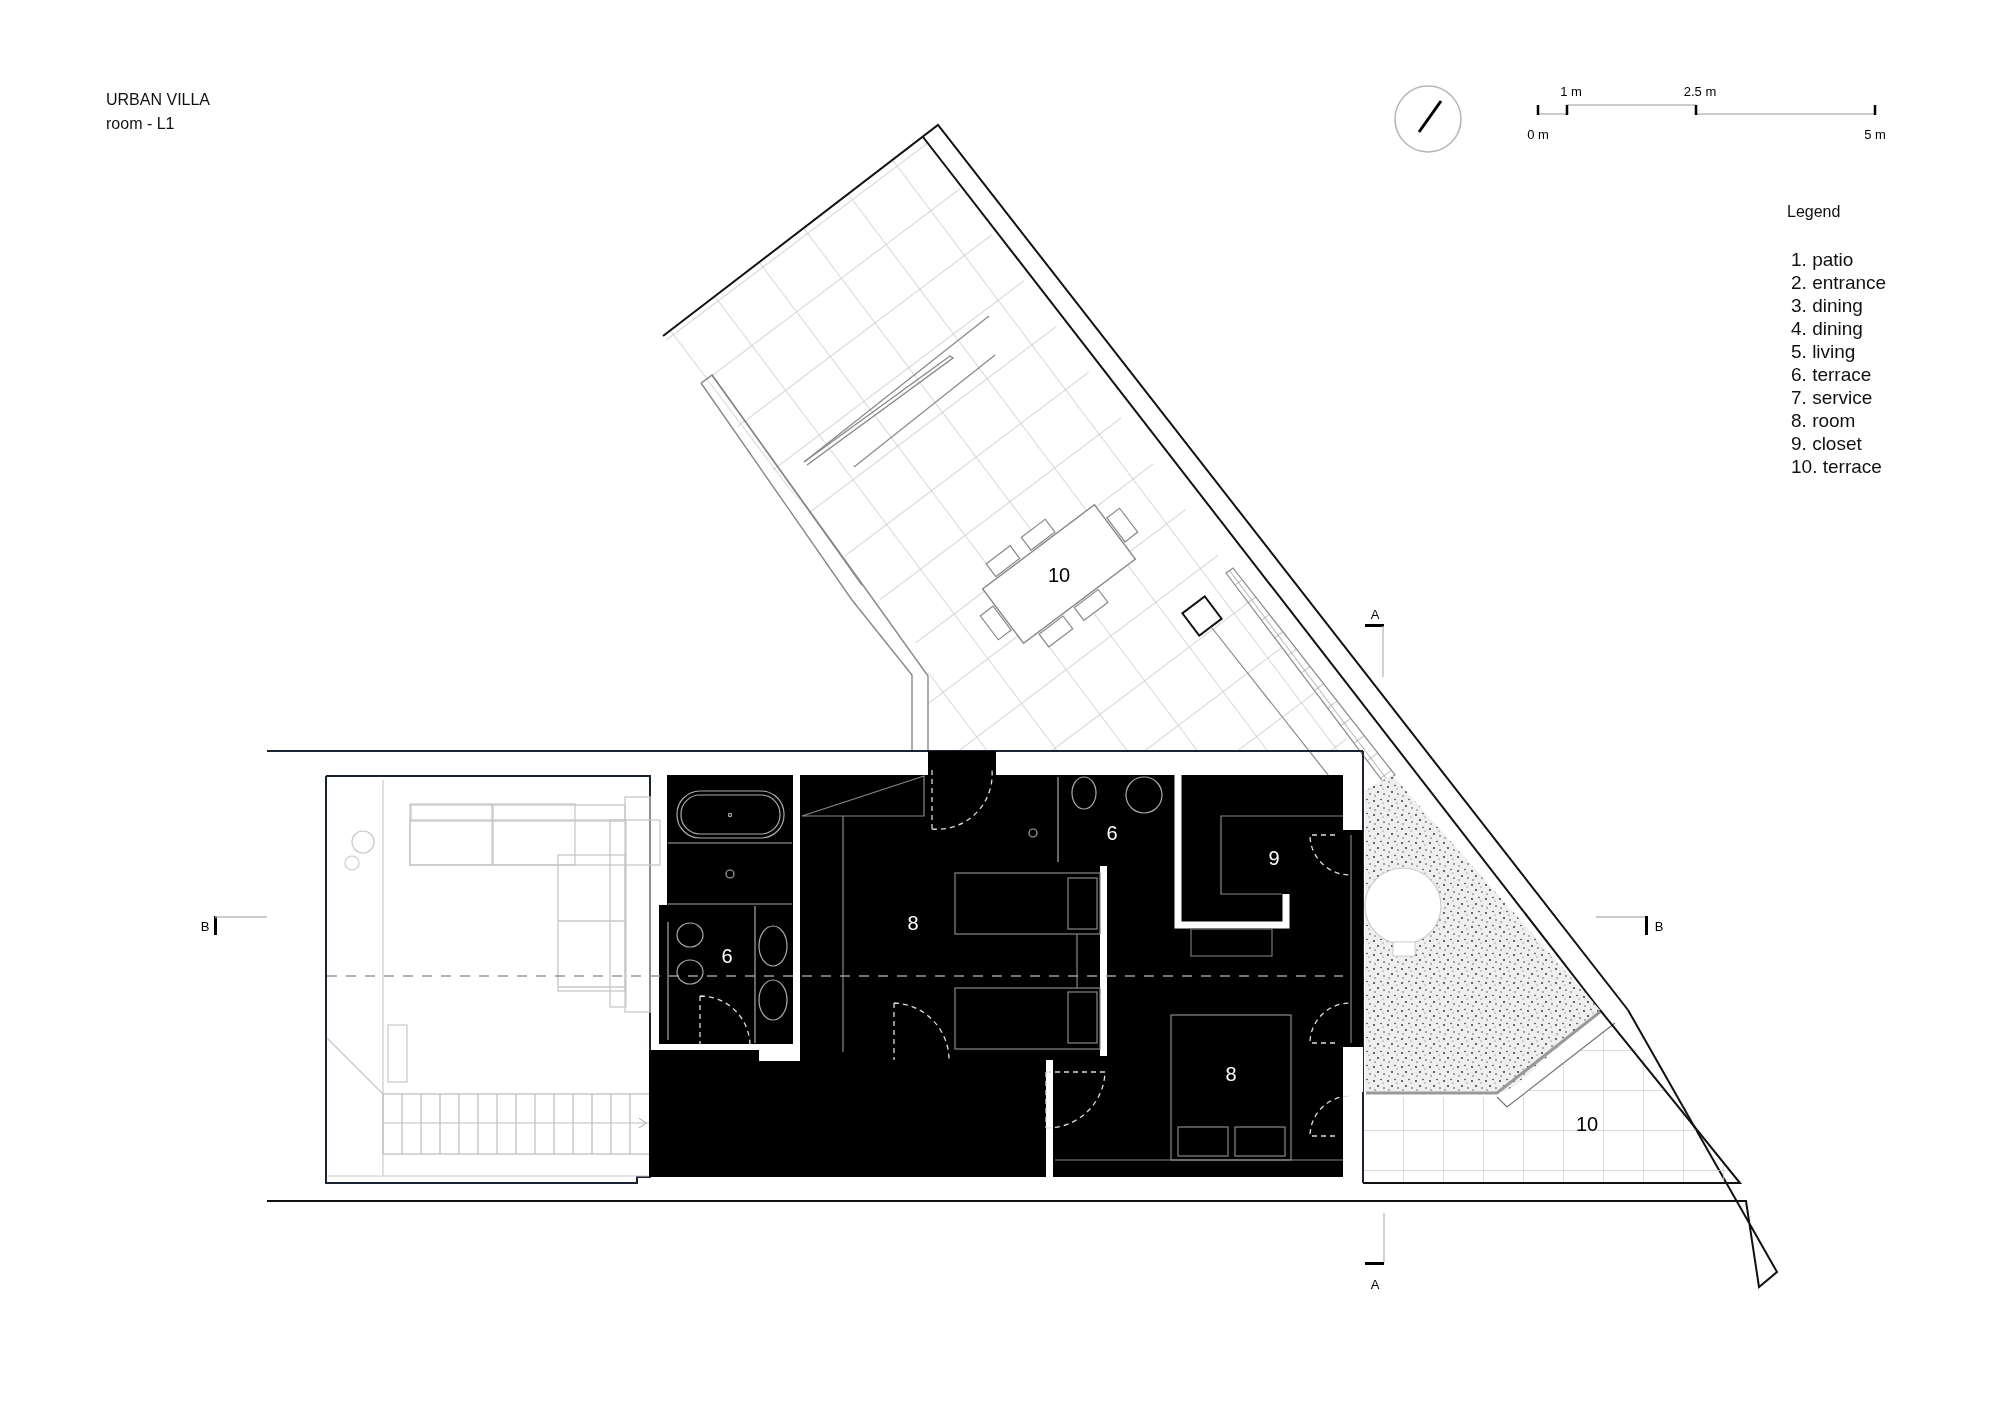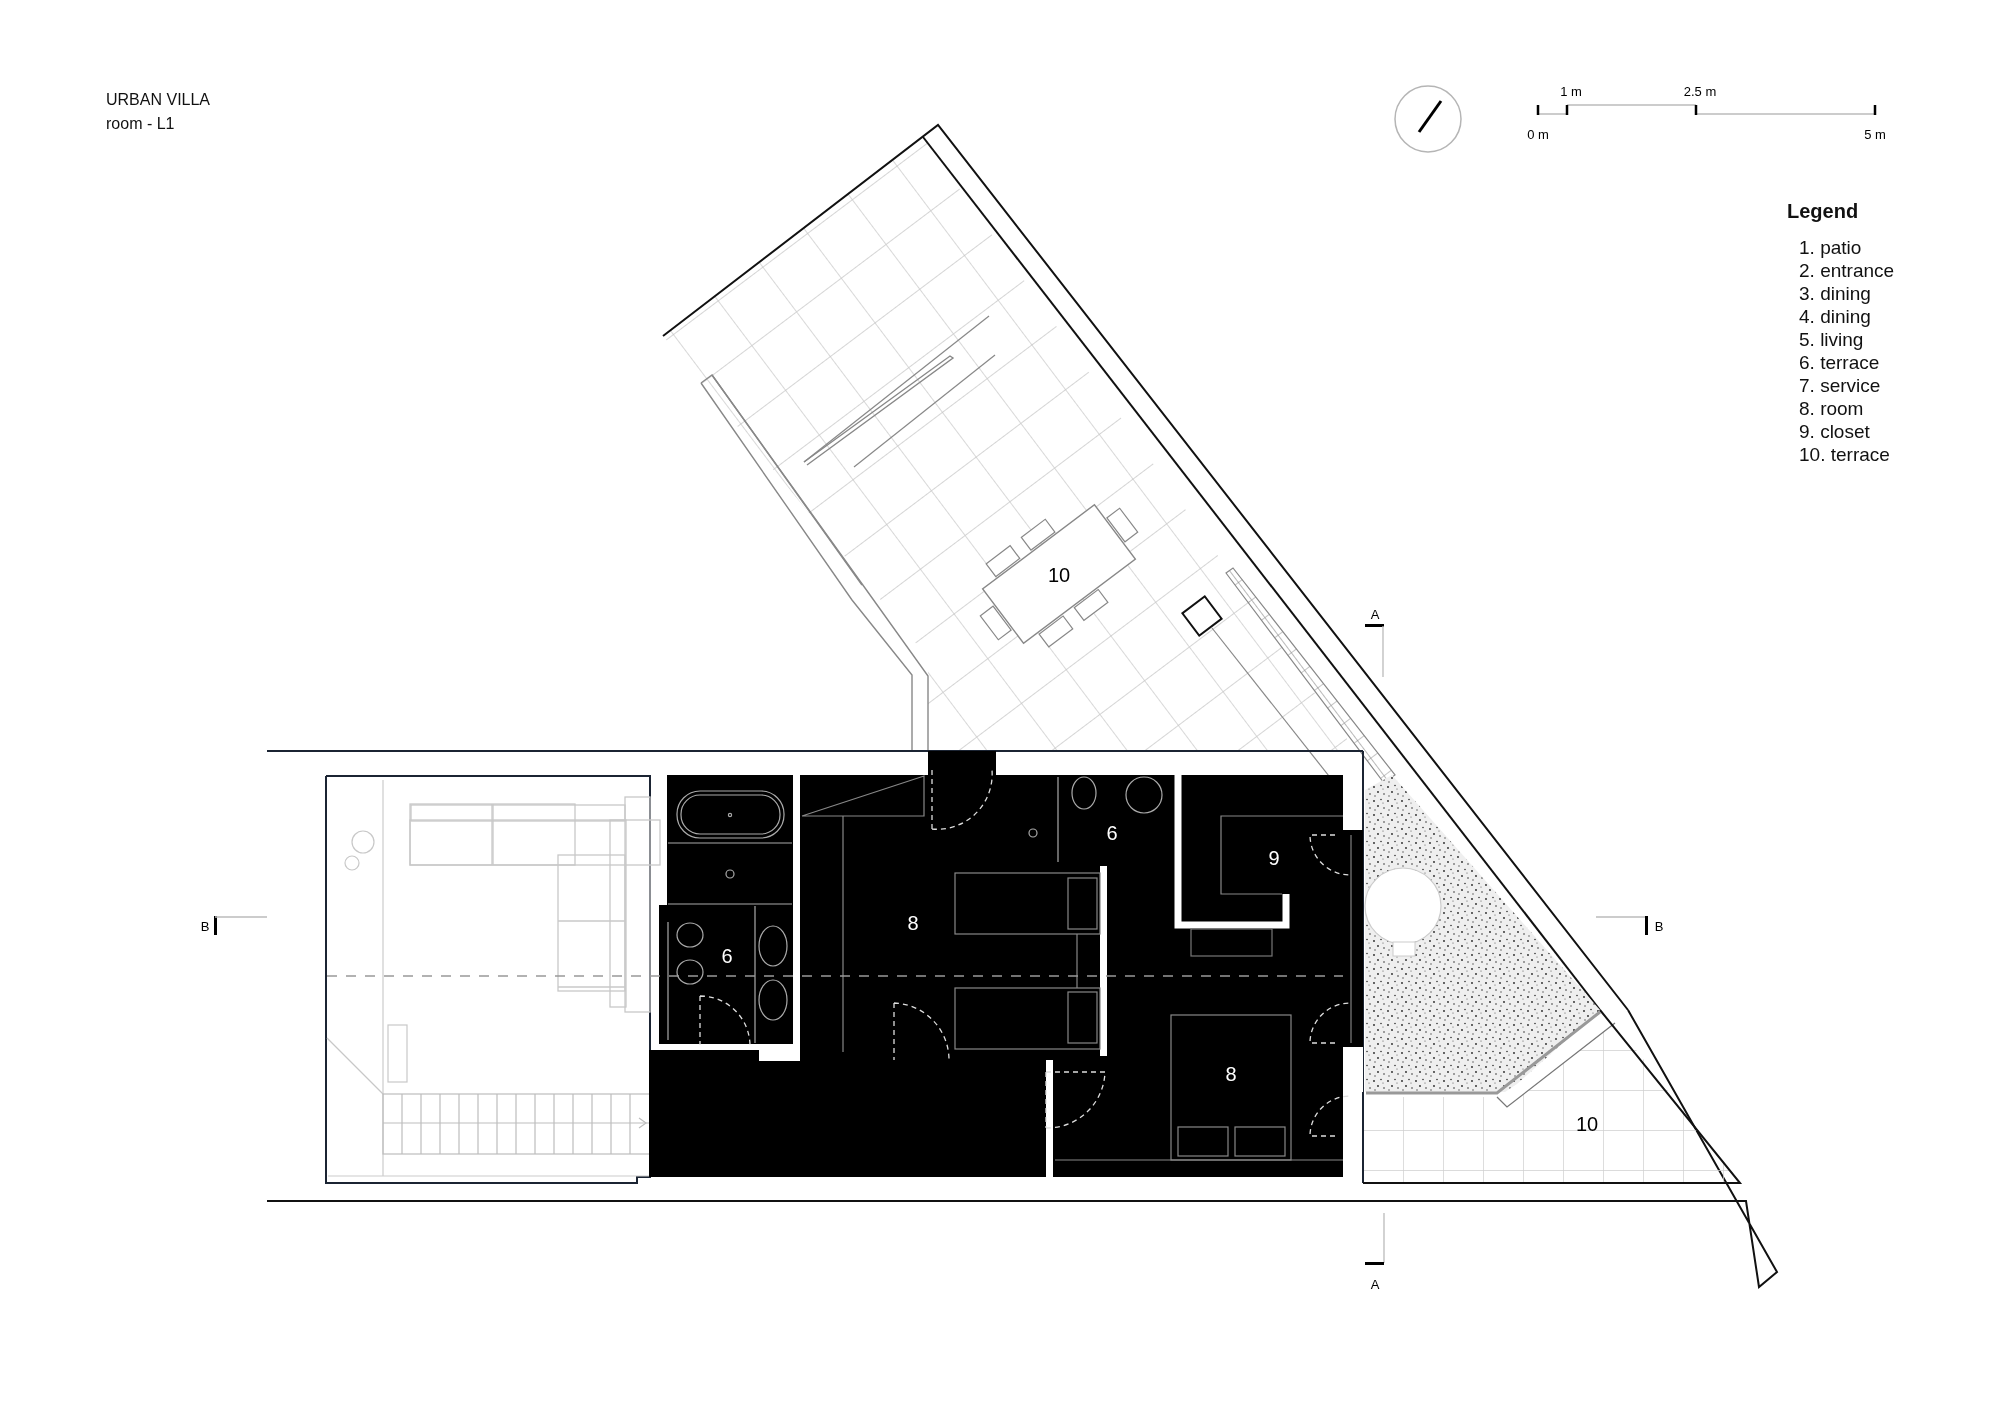--- a/index.html
+++ b/index.html
@@ -1,21 +1,21 @@
 <!DOCTYPE html>
 <html><head>
 <meta charset="utf-8">
 <style>
   html, body { margin:0; padding:0; background:#ffffff; }
   body { width:2000px; height:1414px; position:relative; overflow:hidden;
          font-family:"Liberation Sans", "DejaVu Sans", sans-serif; color:#111; }
   .title { position:absolute; left:106px; top:88px; font-size:16px; line-height:24px; }
   .legend { position:absolute; left:1787px; top:200px; font-size:19px; line-height:23px; }
-  .legend-head { font-size:20px; margin-bottom:13px;font-weight:bold; }
-  .legend ol { list-style:none; margin:12px; padding:0; }
+  .legend-head { font-size:16px; margin-bottom:25px; }
+  .legend ol { list-style:none; margin:4px; padding:0; }
   .legend li { margin:0; white-space:nowrap; }
   svg.plan { position:absolute; left:0; top:0; }
   svg text { font-family:"Liberation Sans", "DejaVu Sans", sans-serif; }
 </style>
 </head>
 <body>
 
 <div class="title">
   <div>URBAN VILLA</div>
   <div>room - L1</div>

